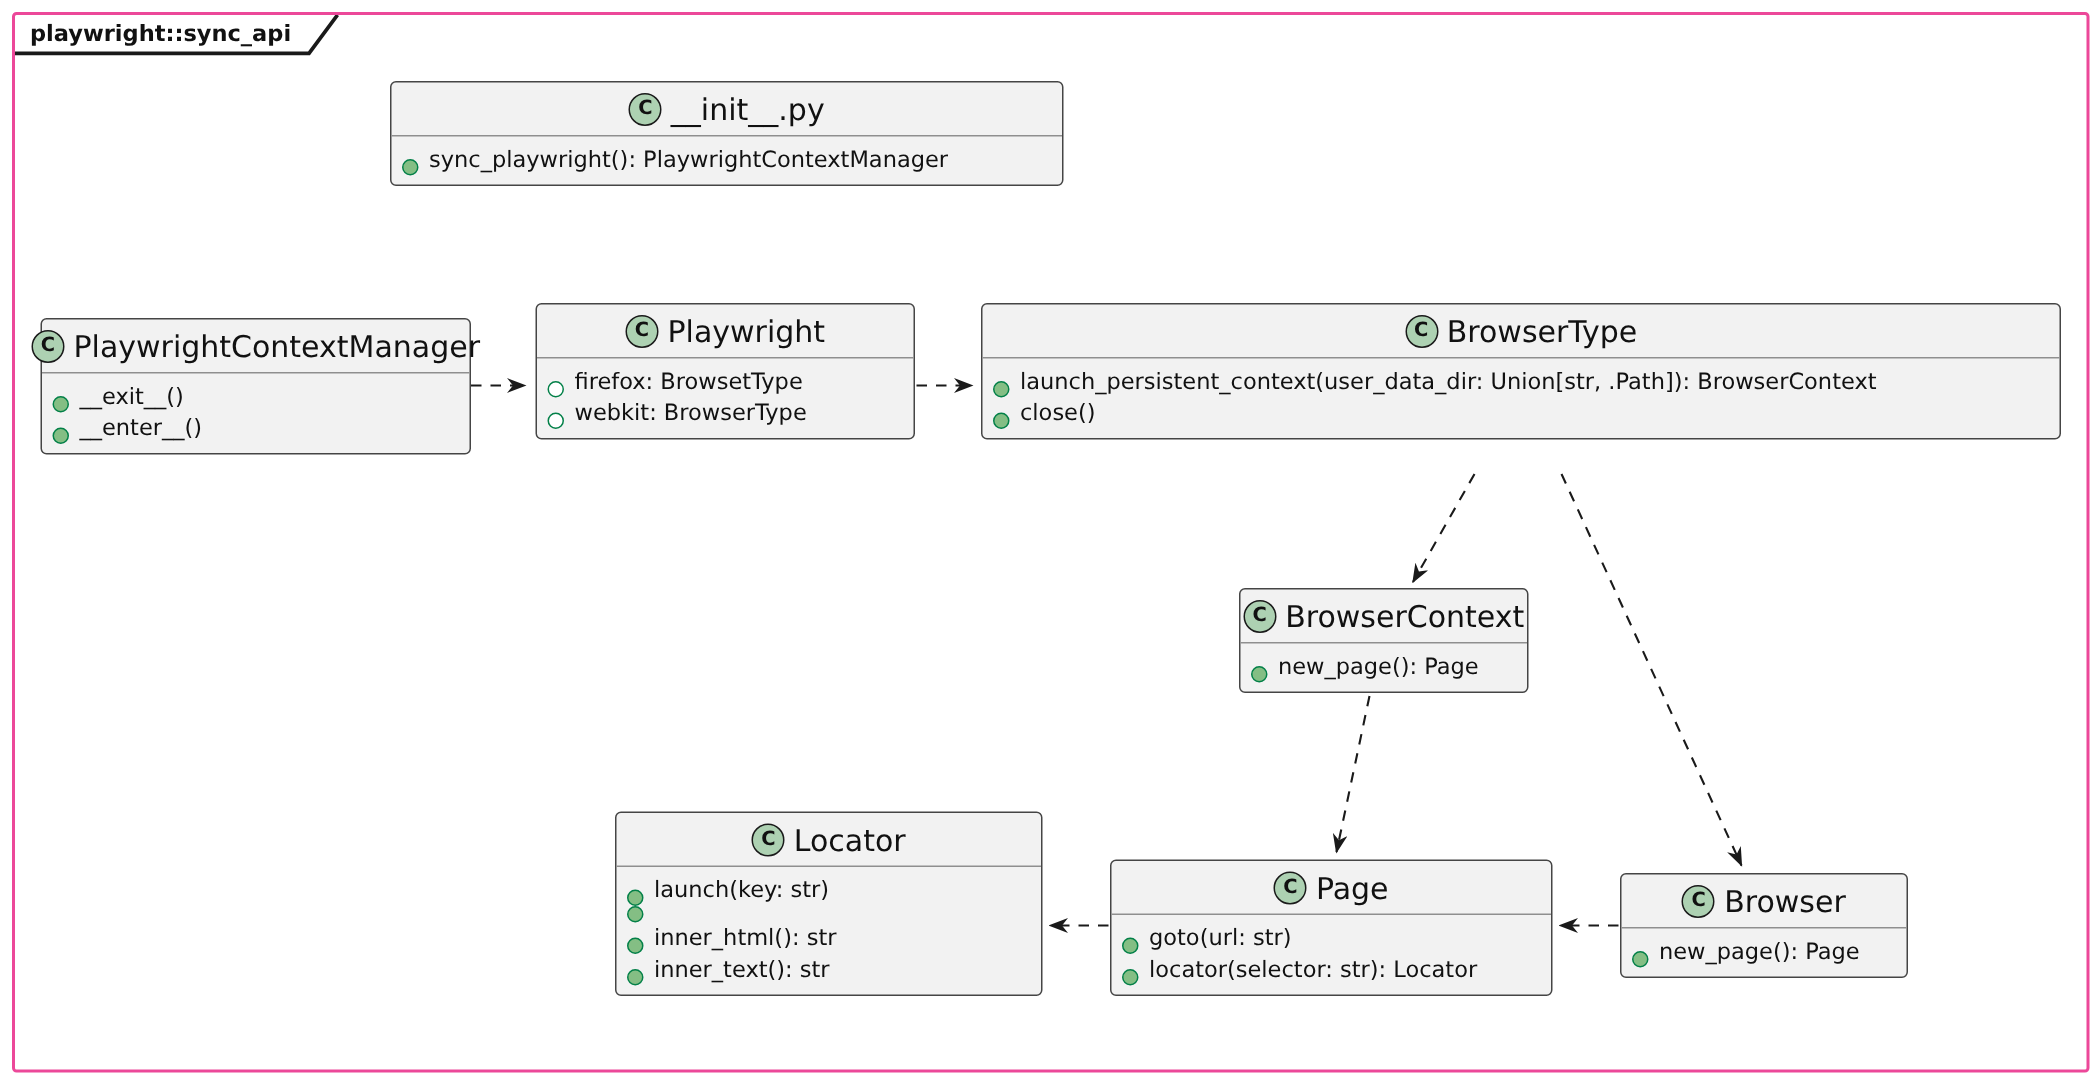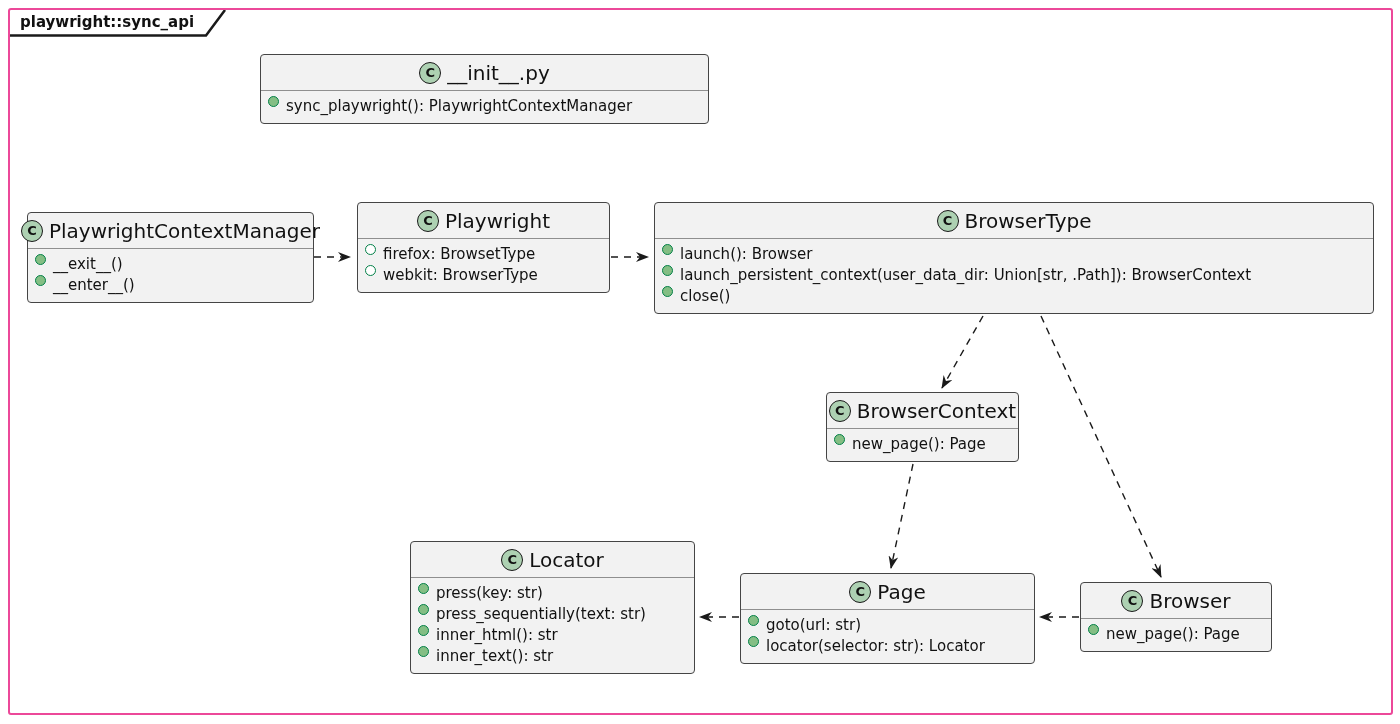--- a/index.html
+++ b/index.html
@@ -72,21 +72,21 @@
   }
   .class-name {
     font-size: 20px;
     white-space: nowrap;
   }
   .class-body {
     padding: 5px 8px 6px 7px;
   }
   .member {
     display: flex;
-    align-items: flex-start;
+    align-items: flex-end;
     gap: 7px;
     font-size: 15px;
     line-height: 21px;
     white-space: nowrap;
   }
   .bullet {
     width: 9px;
     height: 9px;
     border-radius: 50%;
     box-sizing: content-box;
@@ -162,24 +162,20 @@
   </div>
 
   <div class="class-box" style="left:654px; top:202px; width:720px;">
     <div class="class-header">
       <span class="c-icon">C</span>
       <span class="class-name">BrowserType</span>
     </div>
     <div class="class-body">
       <div class="member">
         <span class="bullet method"></span>
-        <span>launch(): Browser</span>
-      </div>
-      <div class="member">
-        <span class="bullet method"></span>
         <span>launch_persistent_context(user_data_dir: Union[str, .Path]): BrowserContext</span>
       </div>
       <div class="member">
         <span class="bullet method"></span>
         <span>close()</span>
       </div>
     </div>
   </div>
 
   <div class="class-box" style="left:826px; top:392px; width:193px;">
@@ -196,25 +192,24 @@
   </div>
 
   <div class="class-box" style="left:410px; top:541px; width:285px;">
     <div class="class-header">
       <span class="c-icon">C</span>
       <span class="class-name">Locator</span>
     </div>
     <div class="class-body">
       <div class="member">
         <span class="bullet method"></span>
-        <span>press(key: str)</span>
-      </div>
-      <div class="member">
-        <span class="bullet method"></span>
-        <span>press_sequentially(text: str)</span>
+        <span>launch(key: str)</span>
+      </div>
+      <div class="member">
+        <span class="bullet method"></span>
       </div>
       <div class="member">
         <span class="bullet method"></span>
         <span>inner_html(): str</span>
       </div>
       <div class="member">
         <span class="bullet method"></span>
         <span>inner_text(): str</span>
       </div>
     </div>

